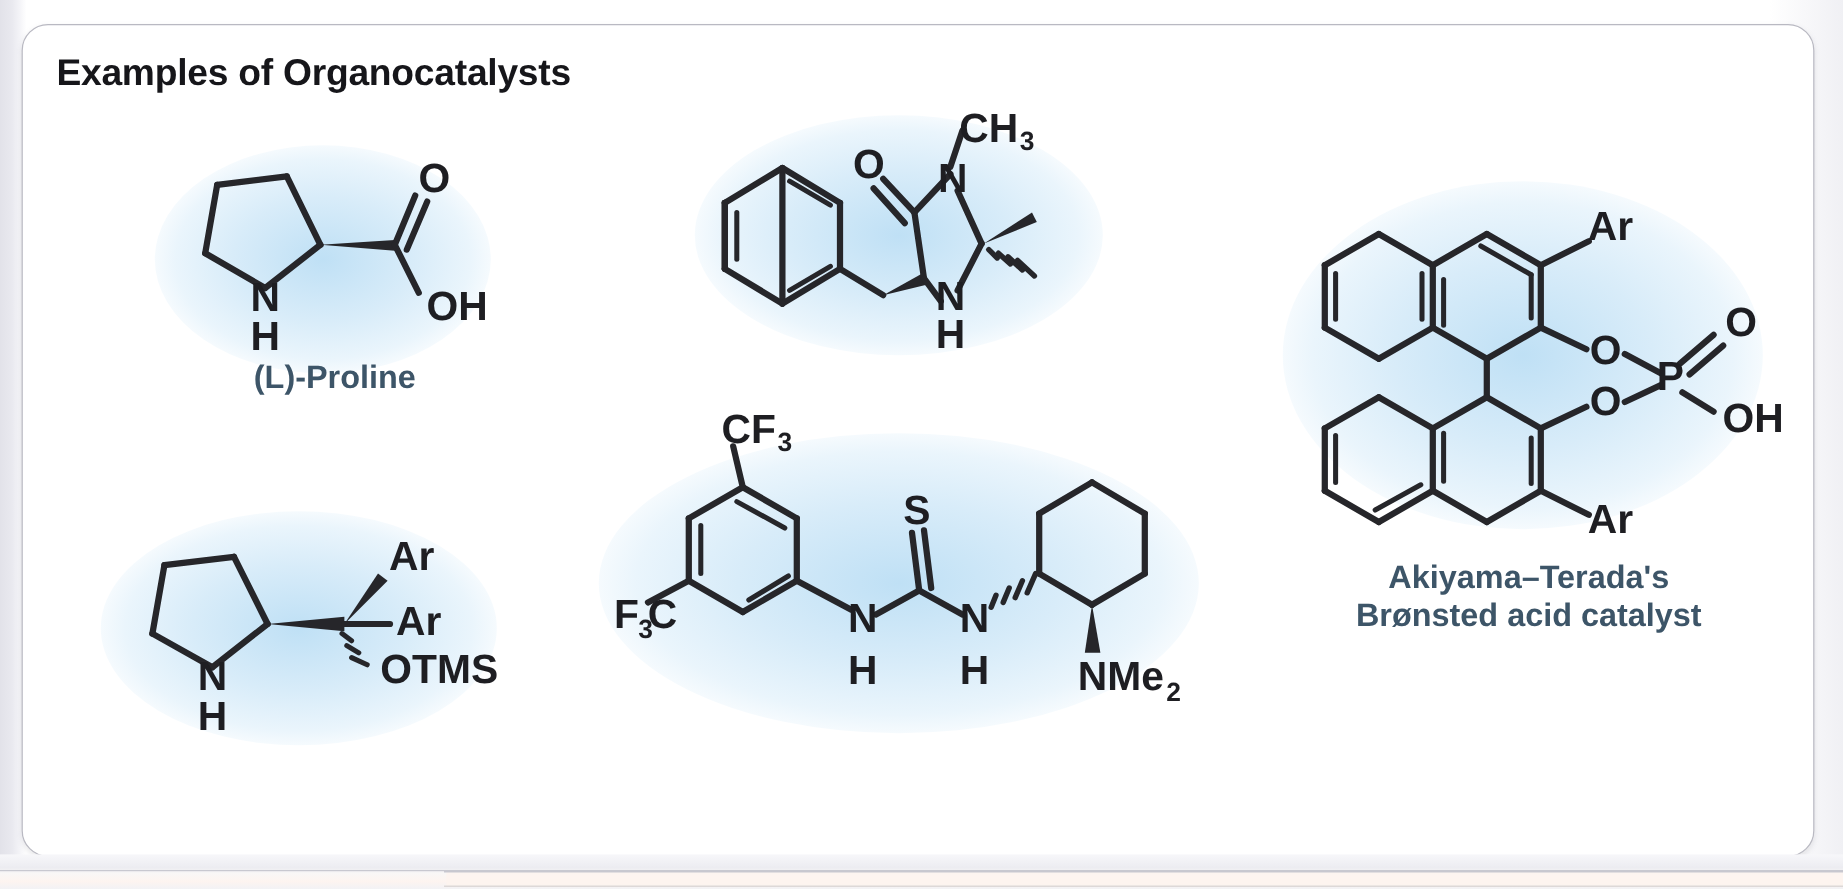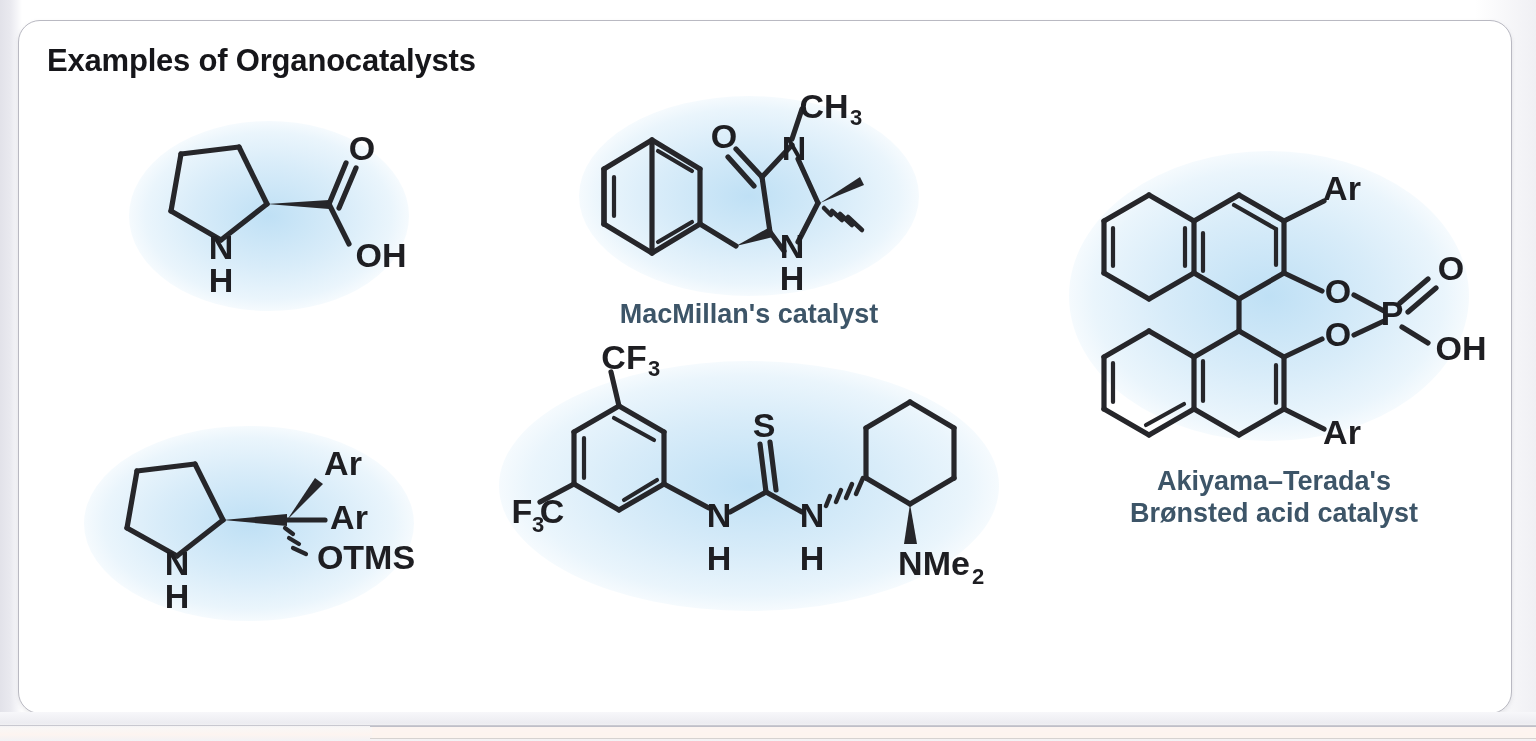--- a/index.html
+++ b/index.html
@@ -87,20 +87,21 @@
       <path class="bond" d="M 190,92 L 207,52"></path>
 
       <path class="bond" d="M 180,88 L 200,128"></path>
 
       <text class="atom" x="72" y="134">N</text>
       <text class="atom" x="72" y="167">H</text>
       <text class="atom" x="213" y="35">O</text>
       <text class="atom" x="232" y="142">OH</text>
     </svg>
   </div>
+  <div class="caption" style="left:110px;top:278px;width:300px;">(L)-Proline</div>
 
   <div class="glow" style="left:560px;top:75px;width:340px;height:200px;"></div>
   <div class="mol" style="left:565px;top:78px;">
     <svg width="330" height="195" viewBox="0 0 330 195">
 
       <path class="bond" d="M 20,70 L 20,125"></path>
       <path class="bond" d="M 68,41 L 68,154"></path>
       <path class="bond" d="M 20,70 L 68,41"></path>
       <path class="bond" d="M 68,41 L 116,70"></path>
       <path class="bond" d="M 116,70 L 116,125"></path>
@@ -137,21 +138,20 @@
       </g>
 
       <text class="atom" x="140" y="40">O</text>
       <text class="atom" x="210" y="52">N</text>
       <text class="atom" x="208" y="150">N</text>
       <text class="atom" x="208" y="182">H</text>
       <text class="atom" x="240" y="10">CH</text>
       <text class="atom atom-sm" x="272" y="20">3</text>
     </svg>
   </div>
-  <div class="caption" style="left:520px;top:278px;width:420px;">MacMillan's catalyst</div>
 
   <div class="glow" style="left:1050px;top:130px;width:400px;height:290px;"></div>
   <div class="mol" style="left:1065px;top:140px;">
     <svg width="400" height="280" viewBox="0 0 400 280">
 
       <path class="bond" d="M 20,60 L 20,112"></path>
       <path class="bond" d="M 20,60 L 65,34"></path>
       <path class="bond" d="M 65,34 L 110,60"></path>
       <path class="bond" d="M 110,60 L 110,112"></path>
       <path class="bond" d="M 110,112 L 65,138"></path>

